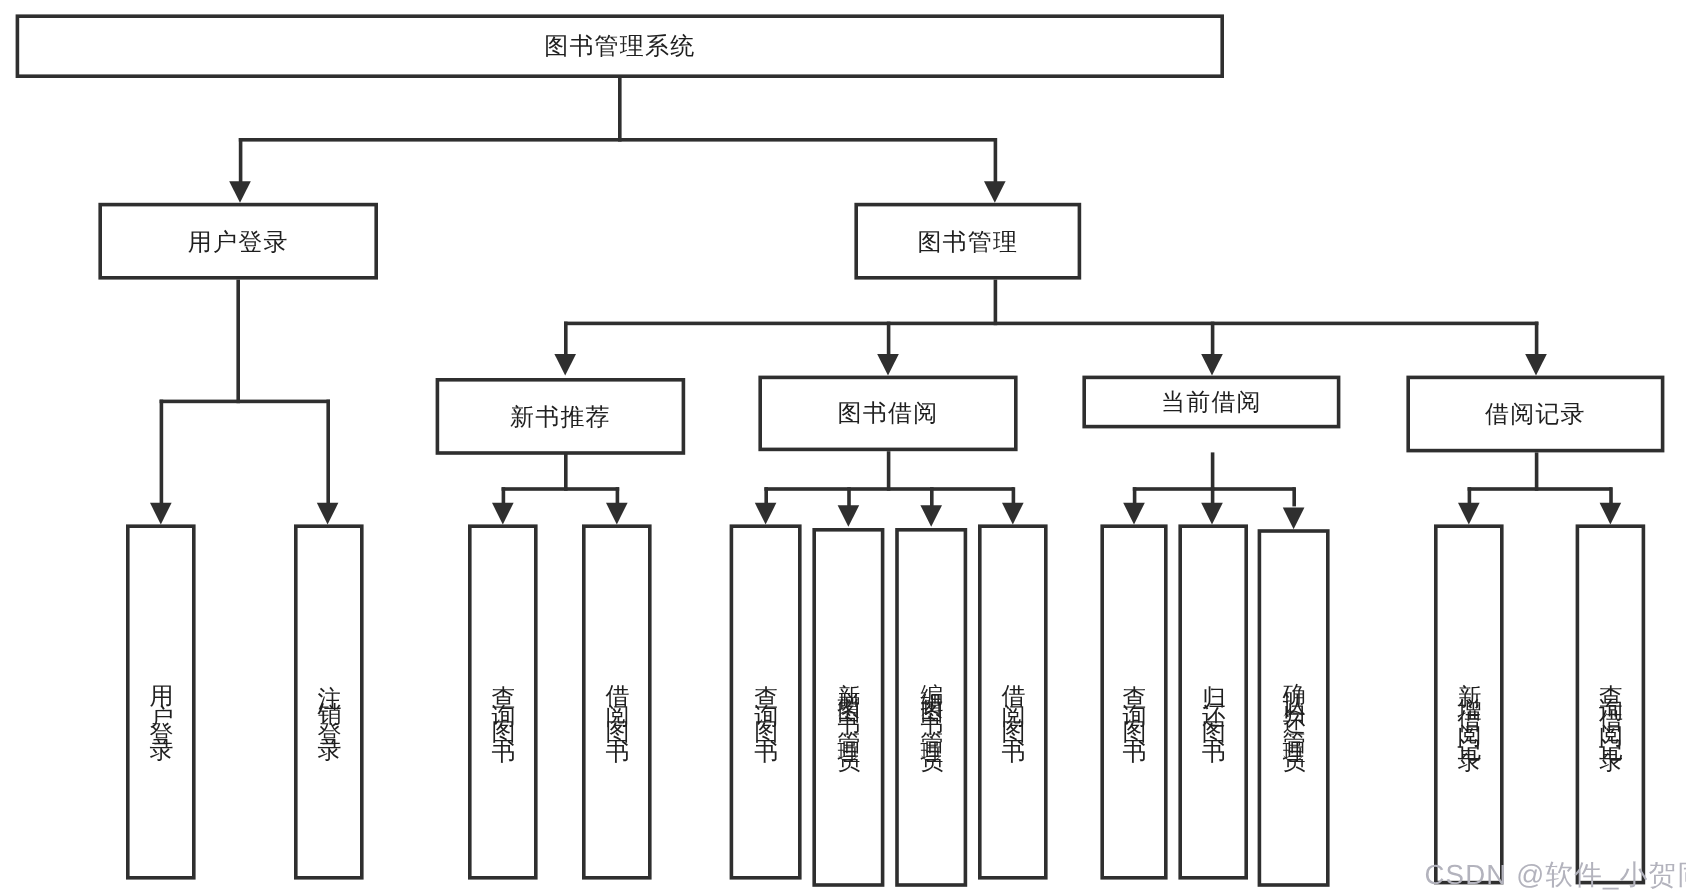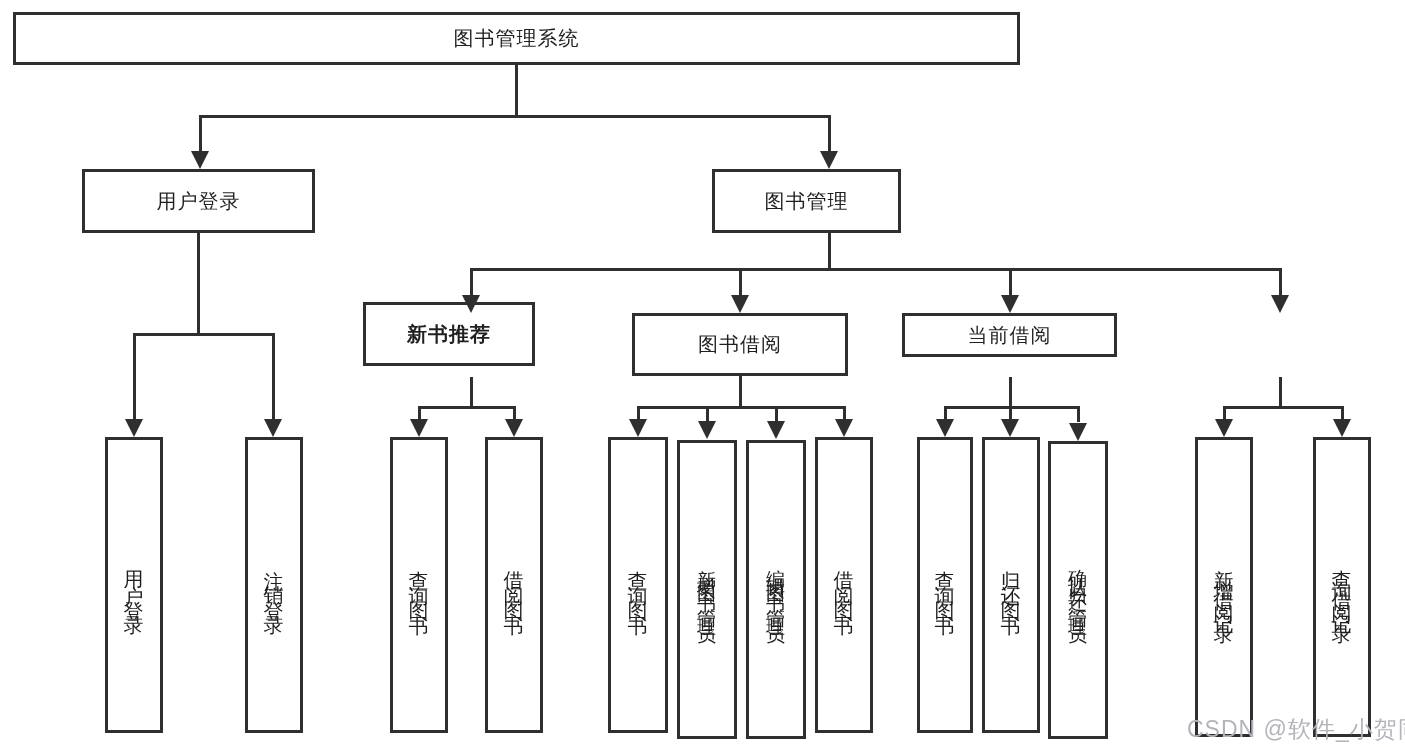--- a/index.html
+++ b/index.html
@@ -18,21 +18,21 @@
     box-sizing:border-box;
     display:flex;align-items:center;justify-content:center;
     font-size:20px;
     letter-spacing:1px;
     color:#1f1f1f;
   }
   
   #n-root   {left:13px;  top:12px;  width:1007px; height:53px;}
   #n-user   {left:82px;  top:169px; width:233px;  height:64px;}
   #n-mgmt   {left:712px; top:169px; width:189px;  height:64px;}
-  #n-newb   {left:363px; top:302px; width:172px;  height:64px;font-weight:bold;}
+  #n-newb   {left:363px; top:315px; width:208px;  height:64px;}
   #n-bborw  {left:632px; top:313px; width:216px;  height:63px;text-align:right;}
   #n-curr   {left:902px; top:313px; width:215px;  height:44px;}
   #n-rec    {left:1172px;top:313px; width:215px;  height:64px;}
   
   .leaf{font-size:20px;}
   .vtext{
     writing-mode:vertical-rl;
     text-orientation:mixed;
     white-space:nowrap;
     line-height:1;
@@ -75,20 +75,21 @@
 <body>
 
 <div class="canvas">
 
   <div class="box" id="n-root">图书管理系统</div>
   <div class="box" id="n-user">用户登录</div>
   <div class="box" id="n-mgmt">图书管理</div>
   <div class="box" id="n-newb">新书推荐</div>
   <div class="box" id="n-bborw">图书借阅</div>
   <div class="box" id="n-curr">当前借阅</div>
+  <div class="box" id="n-rec">借阅记录</div>
 
   <div class="box leaf" id="l-ulogin">
       <span class="vtext sp4">用户登录</span>
     </div>
   <div class="box leaf" id="l-logout">
       <span class="vtext sp4">注销登录</span>
     </div>
   <div class="box leaf" id="l-nbq">
       <span class="vtext sp4">查询图书</span>
     </div>

